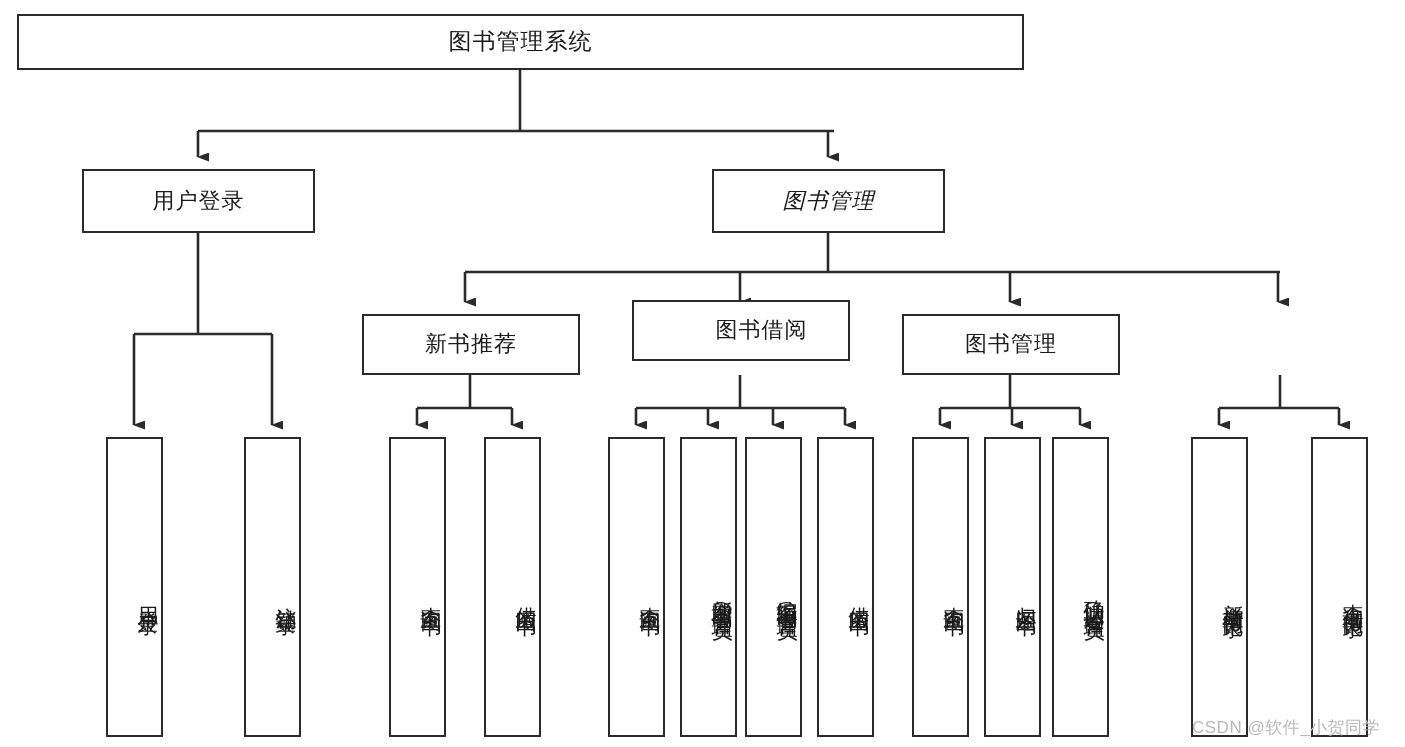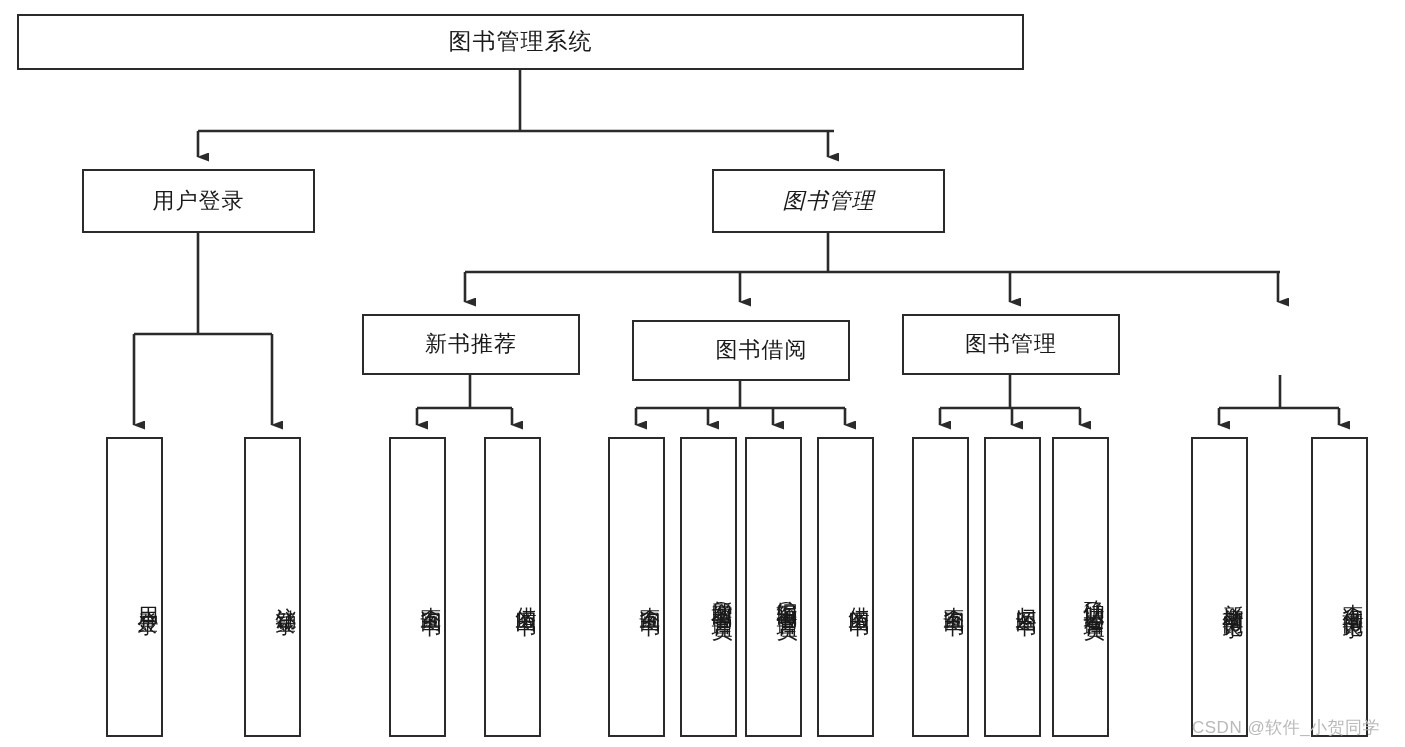--- a/index.html
+++ b/index.html
@@ -72,21 +72,21 @@
       <path d="M1339,408 L1339,425" marker-end="url(#ah)"></path>
     </g>
   </svg>
 
   <div class="node h root" style="left:17px;top:14px;width:1007px;height:56px;">图书管理系统</div>
 
   <div class="node h" style="left:82px;top:169px;width:233px;height:64px;">用户登录</div>
   <div class="node h" style="left:712px;top:169px;width:233px;height:64px;font-style:italic;">图书管理</div>
 
   <div class="node h" style="left:362px;top:314px;width:218px;height:61px;">新书推荐</div>
-  <div class="node h" style="left:632px;top:320px;width:218px;height:61px;padding-left:41px;">图书借阅</div>
+  <div class="node h" style="left:632px;top:300px;width:218px;height:61px;padding-left:41px;">图书借阅</div>
   <div class="node h" style="left:902px;top:314px;width:218px;height:61px;">图书管理</div>
 
   <div class="node v" style="left:106px;top:437px;width:57px;height:300px;">用户登录</div>
   <div class="node v" style="left:244px;top:437px;width:57px;height:300px;">注销登录</div>
 
   <div class="node v" style="left:389px;top:437px;width:57px;height:300px;">查询图书</div>
   <div class="node v" style="left:484px;top:437px;width:57px;height:300px;">借阅图书</div>
 
   <div class="node v" style="left:608px;top:437px;width:57px;height:300px;">查询图书</div>
   <div class="node v" style="left:680px;top:437px;width:57px;height:300px;">新增图书（管理员）</div>

